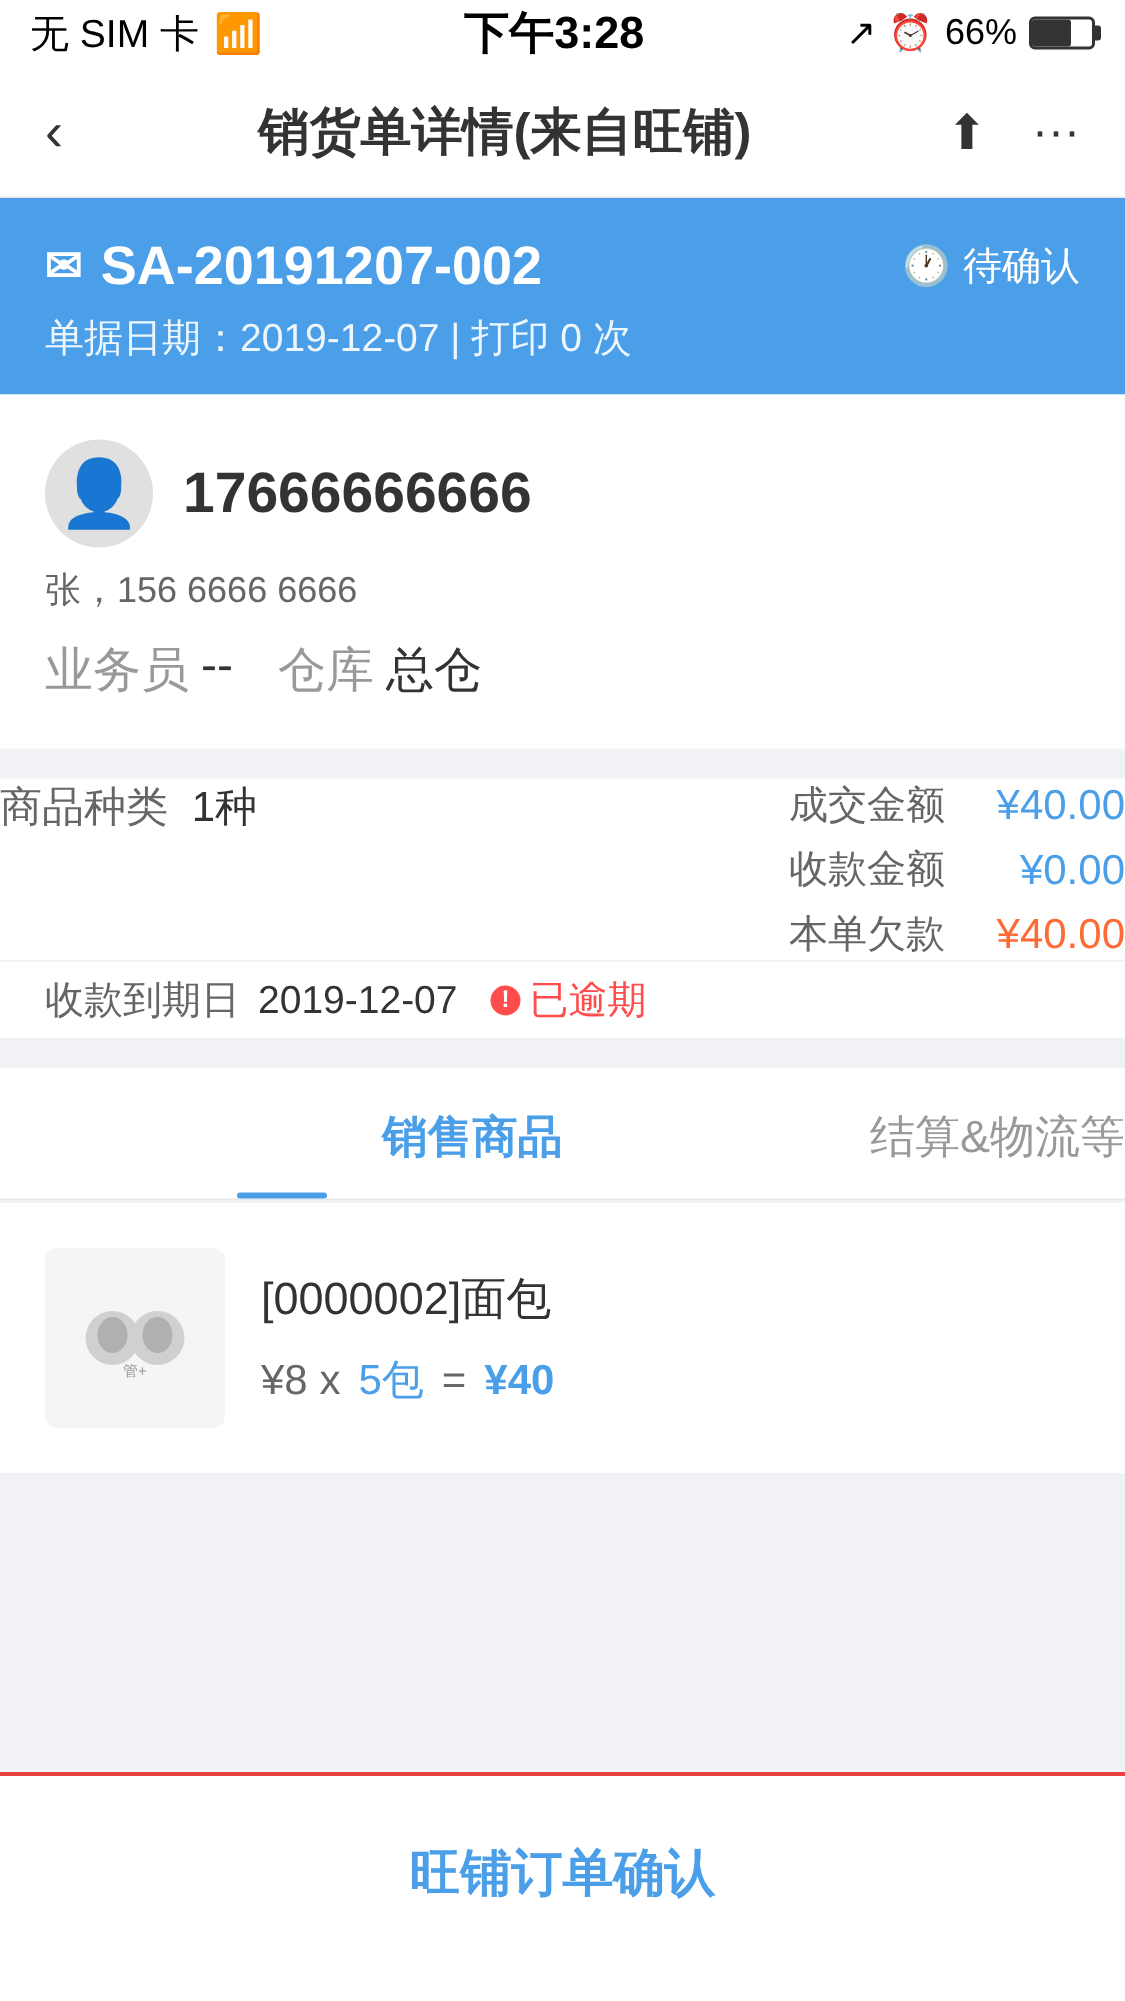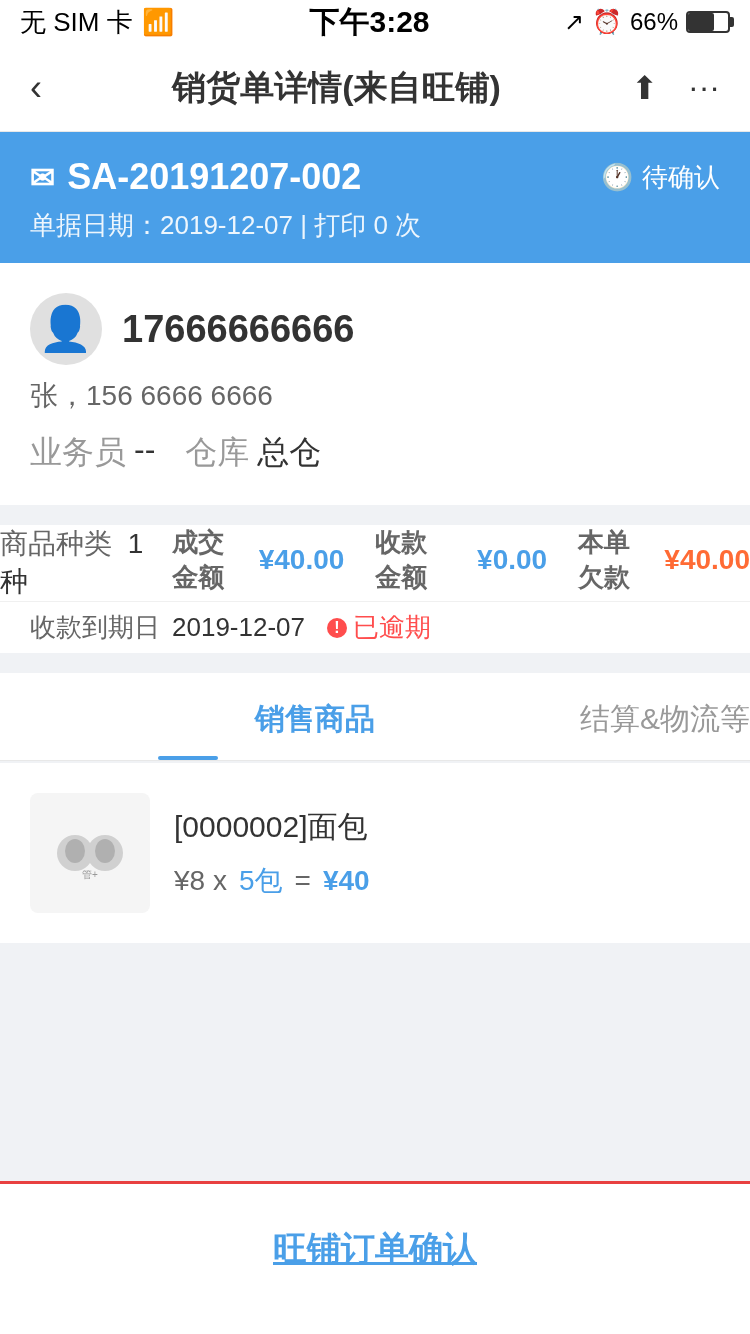--- a/index.html
+++ b/index.html
@@ -96,21 +96,21 @@
       height: 72px;
       border-radius: 50%;
       background: #e0e0e0;
       display: flex;
       align-items: center;
       justify-content: center;
       flex-shrink: 0;
     }
     .avatar-icon { font-size: 44px; color: #999; }
     .customer-phone { font-size: 38px; font-weight: 600; color: #333; }
-    .customer-name { font-size: 28px; color: #666; margin-bottom: 16px; }
+    .customer-name { font-size: 24px; color: #666; margin-bottom: 16px; }
     .customer-meta {
       display: flex;
       gap: 30px;
       font-size: 32px;
       color: #666;
     }
     .meta-item { display: flex; gap: 8px; }
     .meta-label { color: #999; }
     .meta-value { color: #333; }
 
@@ -121,23 +121,22 @@
       display: flex;
       justify-content: space-between;
       align-items: flex-start;
     }
     .summary-left { }
     .summary-left .item-type { font-size: 28px; color: #666; }
     .summary-left .item-count { font-size: 28px; color: #333; margin-left: 8px; }
     .summary-right {
       text-align: right;
       display: flex;
-      flex-direction: row;
+      flex-direction: column;
       gap: 8px;
-      font-weight: bold;
     }
     .summary-row {
       display: flex;
       justify-content: flex-end;
       gap: 20px;
       align-items: center;
       font-size: 26px;
     }
     .summary-row-label { color: #666; }
     .summary-row-value { color: #4a9fe8; font-size: 28px; min-width: 100px; text-align: right; }
@@ -251,21 +250,20 @@
       background: #fff;
       border: none;
       font-size: 34px;
       color: #4a9fe8;
       font-weight: 600;
       cursor: pointer;
       display: flex;
       align-items: center;
       justify-content: center;
       border-radius: 4px;
-      text-decoration: underline;
     }
   </style>
 </head>
 <body>
 
 <div class="status-bar">
   <div class="status-left">
     <span>无 SIM 卡</span>
     <span>📶</span>
   </div>

